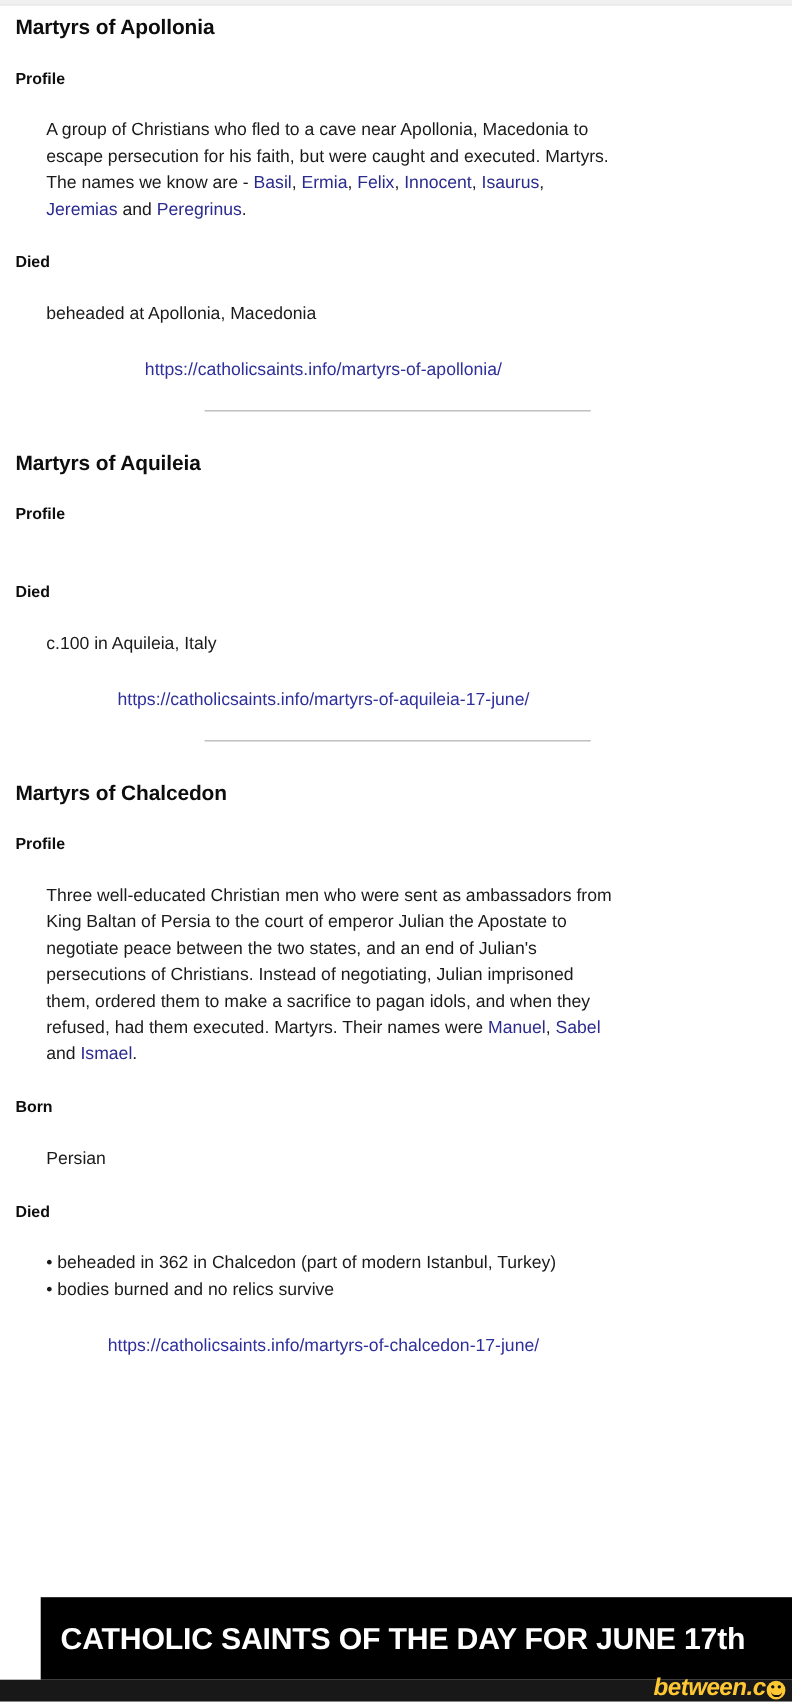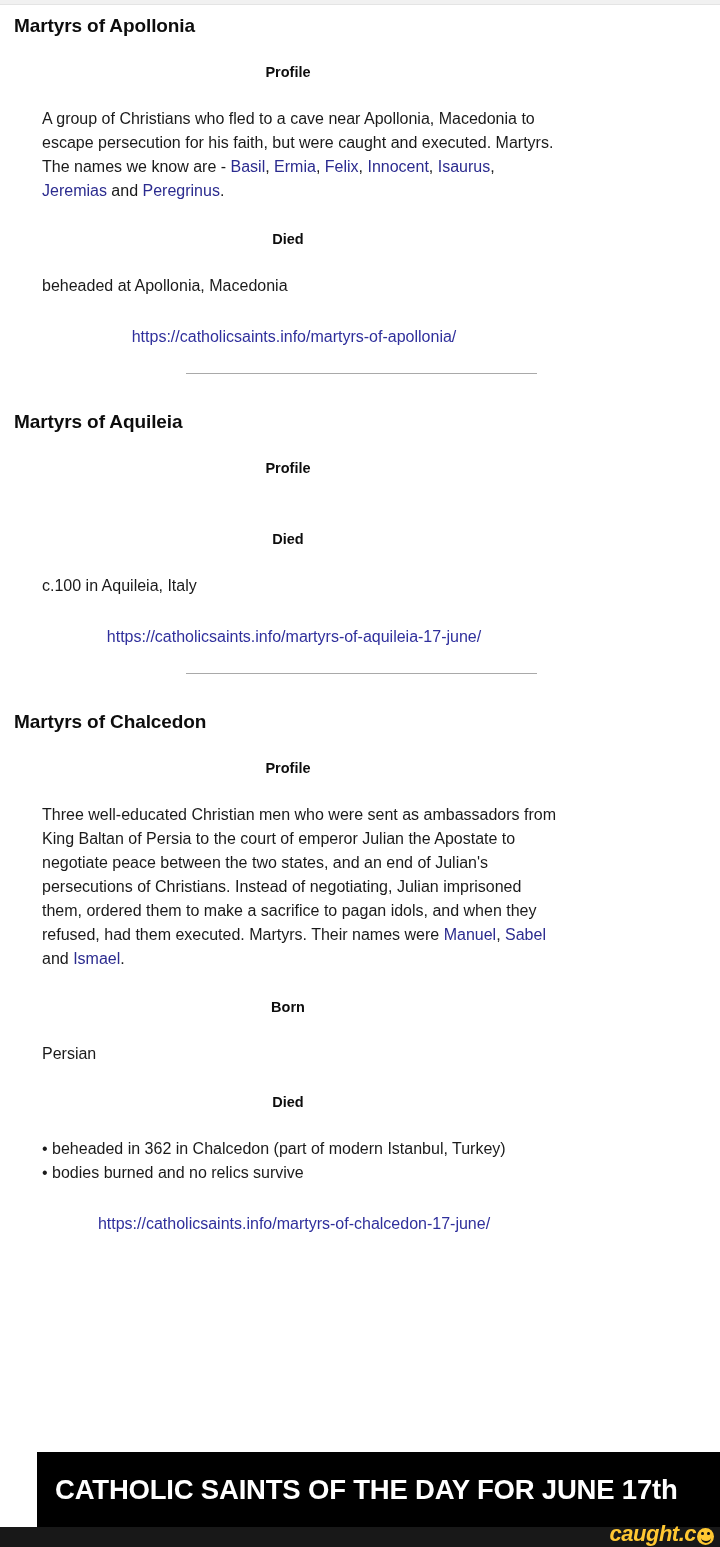--- a/index.html
+++ b/index.html
@@ -32,21 +32,20 @@
     font-weight: bold;
     color: #0d0d0d;
     margin: 10px 0 0 0;
     letter-spacing: -0.1px;
   }
   .field-label {
     font-size: 14.5px;
     font-weight: bold;
     color: #0d0d0d;
     margin: 0;
-    text-align: center;
   }
   .field-body {
     font-size: 16px;
     line-height: 24px;
     color: #1a1a1a;
     margin: 0;
     padding-left: 28px;
     padding-right: 0px;
   }
   .lnk {
@@ -217,15 +216,15 @@
 
 </div>
 
 <div class="banner">
   <span class="banner-text">CATHOLIC SAINTS OF THE DAY FOR JUNE 17th</span>
 </div>
 
 <div class="footer-strip"></div>
 
 <div class="watermark">
-  <span>caught.c</span>
+  <span>between.c</span>
     <span class="wm-smiley"></span>
 </div>
 
 </body></html>

